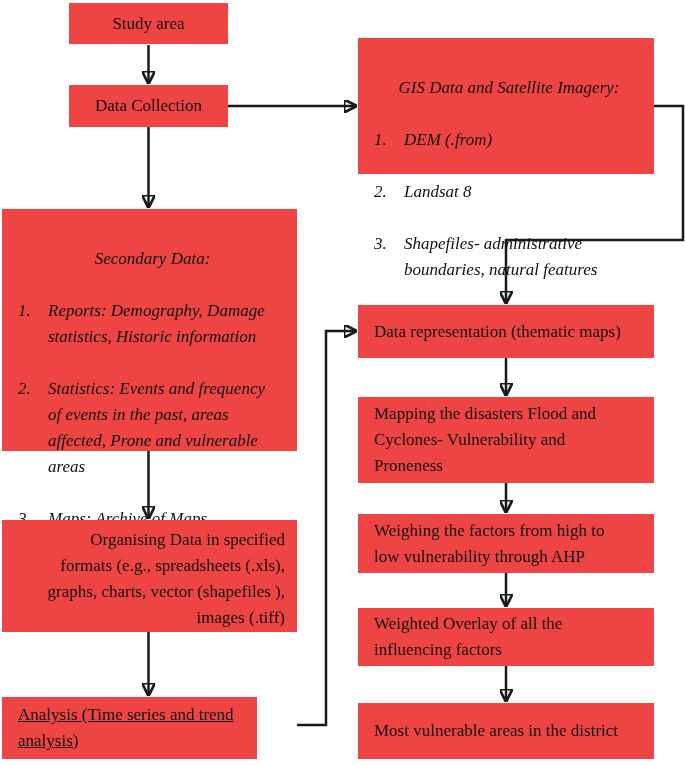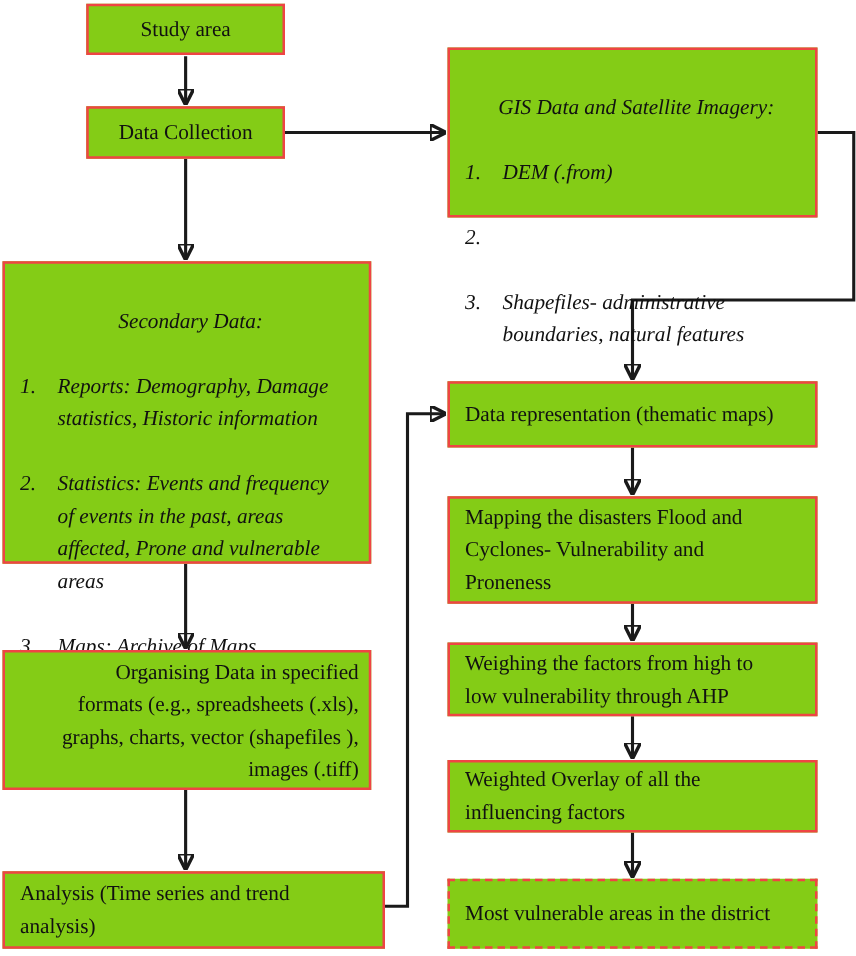--- a/index.html
+++ b/index.html
@@ -13,22 +13,22 @@
     height: 765px;
     background: #ffffff;
     font-family: "Liberation Serif", "DejaVu Serif", serif;
     font-size: 17px;
     line-height: 26px;
     color: #111111;
     overflow: hidden;
   }
   .box {
     position: absolute;
-    border: 2px solid #ef4444;
-    background: #84cc16;
+    border: 4px solid #ef4444;
+    background: #ef4444;
     box-sizing: border-box;
     white-space: pre-line;
   }
   .center-text {
     display: flex;
     align-items: center;
     justify-content: center;
     text-align: center;
   }
   .left-text {
@@ -57,21 +57,21 @@
   .li .txt {
     flex: 1 1 auto;
     white-space: pre-line;
   }
   
   #study-area        { left: 69px;  top: 3px;   width: 159px; height: 41px; }
   #data-collection   { left: 69px;  top: 85px;  width: 159px; height: 42px; }
   #gis-box           { left: 358px; top: 38px;  width: 296px; height: 136px; }
   #secondary-data    { left: 2px;   top: 209px; width: 295px; height: 242px; }
   #organising        { left: 2px;   top: 520px; width: 295px; height: 112px; justify-content: flex-start; padding-top: 3px; text-align: right; }
-  #analysis          { left: 2px;   top: 697px; width: 306px; height: 62px; }
+  #analysis          { left: 2px;   top: 697px; width: 255px; height: 62px; text-decoration: underline; }
   #data-representation { left: 358px; top: 305px; width: 296px; height: 53px; }
   #mapping           { left: 358px; top: 397px; width: 296px; height: 86px; }
   #weighing          { left: 358px; top: 514px; width: 296px; height: 59px; }
   #weighted-overlay  { left: 358px; top: 608px; width: 296px; height: 58px; }
   #most-vulnerable   { left: 358px; top: 703px; width: 296px; height: 56px; border-style: dashed; }
   #connector-layer {
     position: absolute;
     left: 0;
     top: 0;
     pointer-events: none;
@@ -111,20 +111,21 @@
   <div id="data-collection" class="box center-text">Data Collection</div>
 
   <div id="gis-box" class="box list-box">
     <div class="list-title">GIS Data and Satellite Imagery:</div>
     <div class="li">
       <span class="num">1.</span>
       <span class="txt">DEM (.from)</span>
     </div>
     <div class="li">
       <span class="num">2.</span>
+      <span class="txt">Landsat 8</span>
     </div>
     <div class="li">
       <span class="num">3.</span>
       <span class="txt">Shapefiles- administrative
 boundaries, natural features</span>
     </div>
   </div>
 
   <div id="secondary-data" class="box list-box">
     <div class="list-title">Secondary Data:</div>

